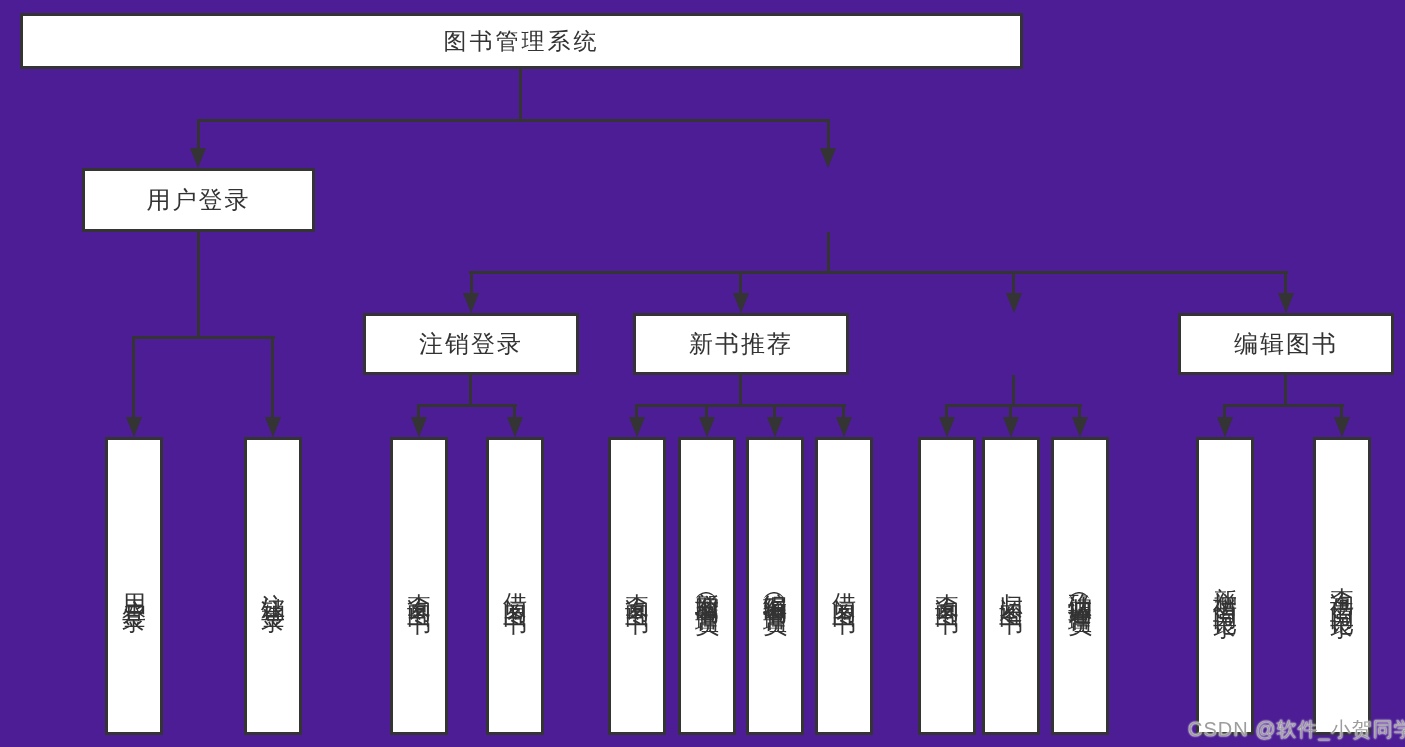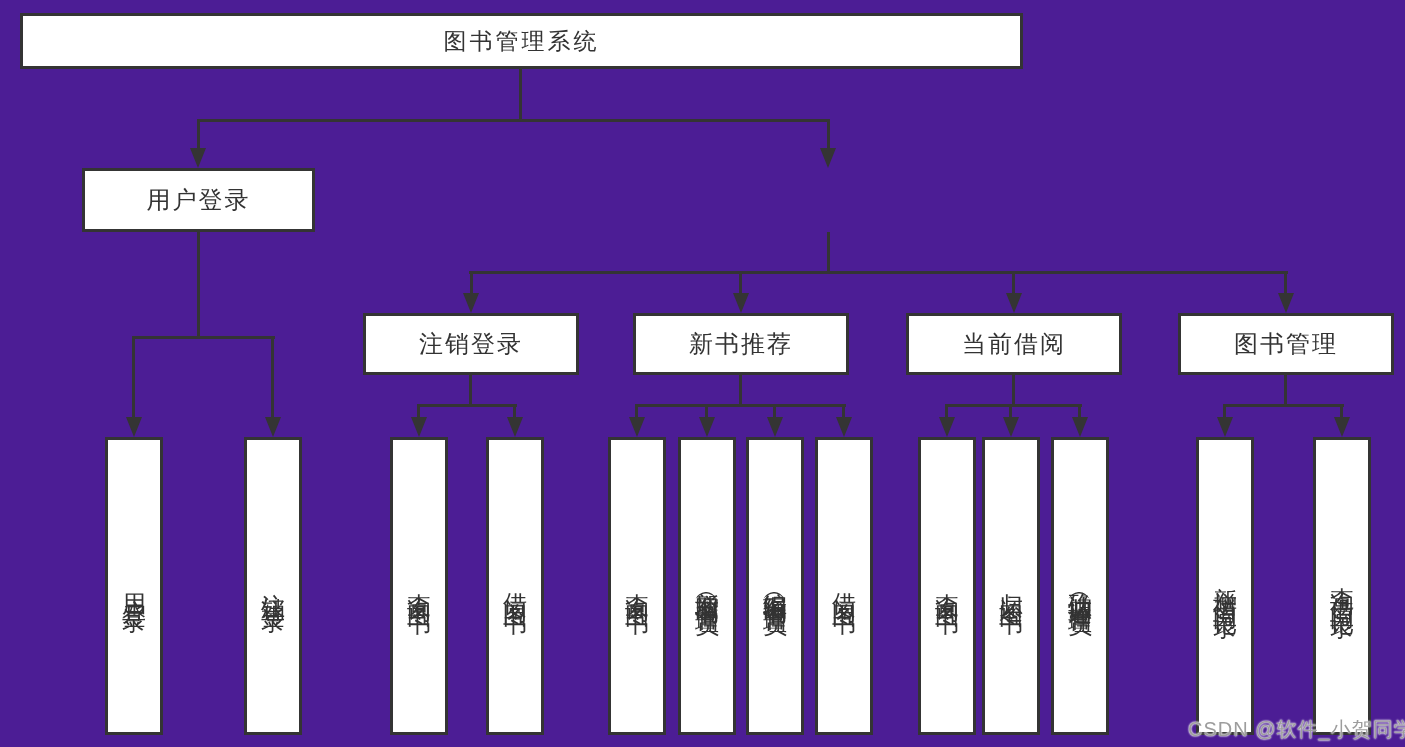--- a/index.html
+++ b/index.html
@@ -71,25 +71,22 @@
   <div class="arr" style="left:1006px;top:293px"></div>
   <div class="vl" style="left:1284px;top:271px;height:24px"></div>
   <div class="arr" style="left:1278px;top:293px"></div>
 
   <div class="box hbox" style="left:363px;top:313px;width:216px;height:62px">
     <span>注销登录</span>
   </div>
   <div class="box hbox" style="left:633px;top:313px;width:216px;height:62px">
     <span>新书推荐</span>
   </div>
-  <div class="box hbox" style="left:906px;top:313px;width:216px;height:62px">
-    <span>当前借阅</span>
-  </div>
   <div class="box hbox" style="left:1178px;top:313px;width:216px;height:62px">
-    <span>图书管理</span>
+    <span>编辑图书</span>
   </div>
 
   <div class="vl" style="left:469px;top:375px;height:32px"></div>
   <div class="hl" style="left:417px;top:404px;width:100px"></div>
   <div class="vl" style="left:417px;top:404px;height:15px"></div>
   <div class="arr" style="left:411px;top:417px"></div>
   <div class="vl" style="left:513px;top:404px;height:15px"></div>
   <div class="arr" style="left:507px;top:417px"></div>
 
   <div class="vl" style="left:739px;top:375px;height:32px"></div>

